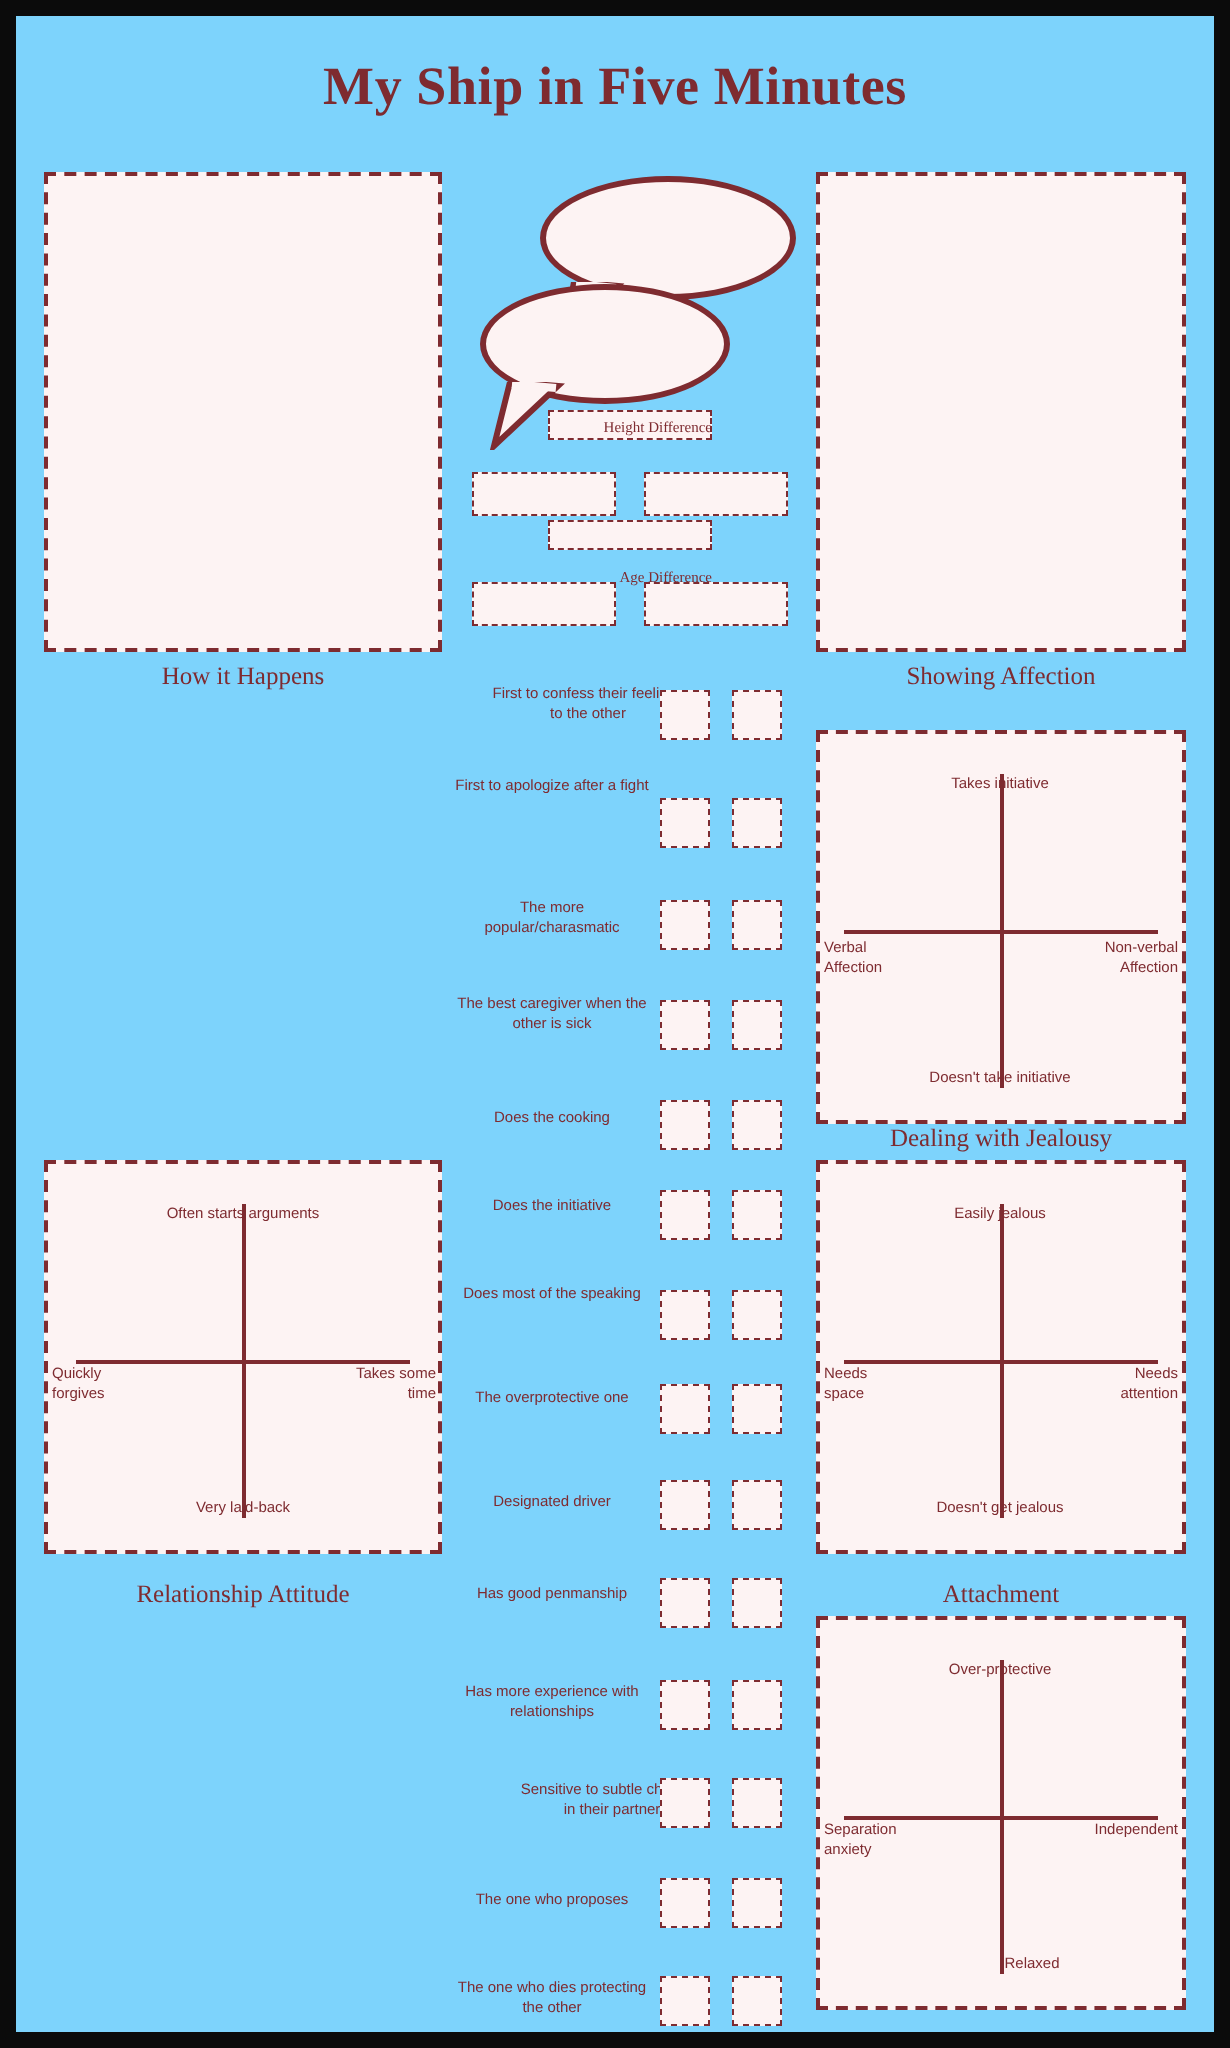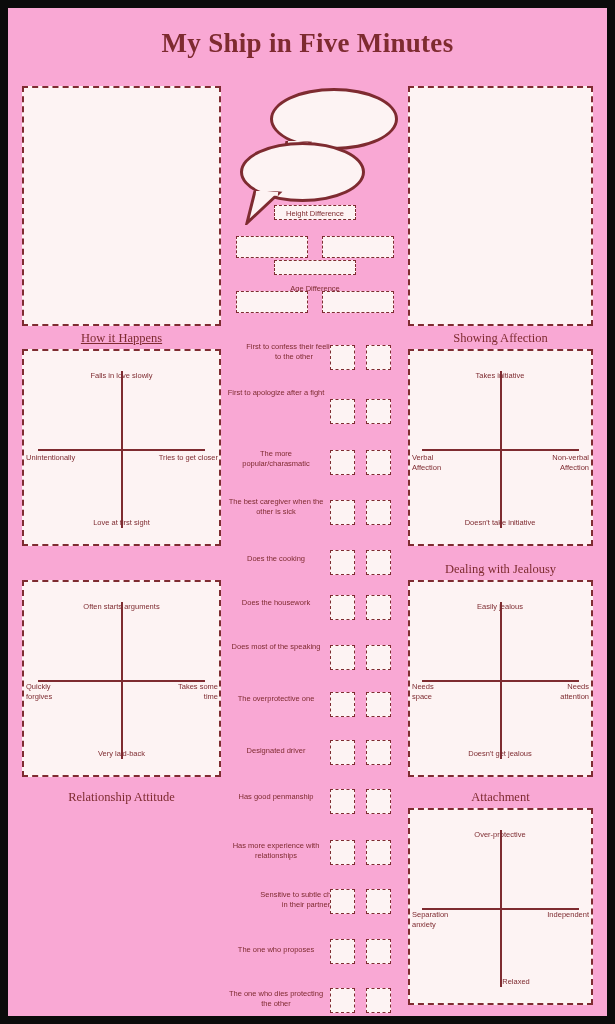--- a/index.html
+++ b/index.html
@@ -6,21 +6,21 @@
   body{
     width:615px;height:1024px;
     background:#0b0b0b;
     font-family:"Liberation Sans", sans-serif;
     overflow:hidden;
   }
   .sheet{
     position:absolute;
     left:8px;top:8px;
     width:599px;height:1008px;
-    background:#f9a8d4;
+    background:#7dd3fc;
     box-sizing:border-box;
     padding-left:36px;
   }
   .title{
     position:absolute;left:0;top:20px;width:599px;
     text-align:center;
     font-family:"Liberation Serif", serif;
     font-weight:bold;
     font-size:27px;
     color:#7e2b30;
@@ -39,24 +39,24 @@
     position:absolute;
     background:#fdf3f3;
     border:3px solid #7e2b30;
     border-radius:50%/50%;
     box-sizing:border-box;
   }
 
   
   .clabel{
     position:absolute;
-    text-align:center;
+    text-align:right;
     font-size:7.5px;
     color:#7e2b30;
-    font-family:Liberation Sans, sans-serif;
+    font-family:Liberation Serif, serif;
   }
   .cbox{
     position:absolute;
     border:1.5px dashed #7e2b30;
     background:#fdf3f3;
     box-sizing:border-box;
   }
 
   
   .panel-title{
@@ -125,32 +125,24 @@
 
   <div class="cbox" style="left:228px;top:228px;width:72px;height:22px;"></div>
   <div class="cbox" style="left:314px;top:228px;width:72px;height:22px;"></div>
 
   <div class="cbox" style="left:266px;top:252px;width:82px;height:15px;"></div>
   <div class="clabel" style="left:266px;top:256px;width:82px;margin-top:20px;">Age Difference</div>
 
   <div class="cbox" style="left:228px;top:283px;width:72px;height:22px;"></div>
   <div class="cbox" style="left:314px;top:283px;width:72px;height:22px;"></div>
 
-  <div class="panel-title" style="left:14px;top:323px;width:199px;text-decoration:underline;">How it Happens</div>
-  <div class="dashbox" style="left:14px;top:341px;width:199px;height:197px;">
-    <div class="axis-v" style="left:97px;top:20px;height:157px;"></div>
-    <div class="axis-h" style="left:14px;top:98px;width:167px;"></div>
-    <div class="ax-lab ax-top" style="left:20px;top:20px;width:155px;">Falls in love slowly</div>
-    <div class="ax-lab ax-bot" style="left:20px;top:167px;width:155px;">Love at first sight</div>
-    <div class="ax-lab ax-left" style="left:2px;top:102px;width:80px;">Unintentionally</div>
-    <div class="ax-lab ax-right" style="left:112px;top:102px;width:82px;">Tries to get closer</div>
-  </div>
+  <div class="panel-title" style="left:14px;top:323px;width:199px;">How it Happens</div>
 
   <div class="panel-title" style="left:400px;top:323px;width:185px;">Showing Affection</div>
-  <div class="dashbox" style="left:400px;top:341px;width:185px;height:197px;">
+  <div class="dashbox" style="left:400px;top:357px;width:185px;height:197px;">
     <div class="axis-v" style="left:90px;top:20px;height:157px;"></div>
     <div class="axis-h" style="left:12px;top:98px;width:157px;"></div>
     <div class="ax-lab ax-top" style="left:16px;top:20px;width:148px;">Takes initiative</div>
     <div class="ax-lab ax-bot" style="left:16px;top:167px;width:148px;">Doesn't take initiative</div>
     <div class="ax-lab ax-left" style="left:2px;top:102px;width:70px;white-space:pre-line;">Verbal
 Affection</div>
     <div class="ax-lab ax-right" style="left:105px;top:102px;width:74px;white-space:pre-line;">Non-verbal
 Affection</div>
   </div>
 
@@ -203,21 +195,21 @@
   <div class="tick" style="left:358px;top:442px;"></div>
 
   <div class="mid-item" style="left:219px;top:489px;">The best caregiver when the other is sick</div>
   <div class="tick" style="left:322px;top:492px;"></div>
   <div class="tick" style="left:358px;top:492px;"></div>
 
   <div class="mid-item" style="left:219px;top:546px;">Does the cooking</div>
   <div class="tick" style="left:322px;top:542px;"></div>
   <div class="tick" style="left:358px;top:542px;"></div>
 
-  <div class="mid-item" style="left:219px;top:590px;">Does the housework</div>
+  <div class="mid-item" style="left:219px;top:590px;">Does the initiative</div>
   <div class="tick" style="left:322px;top:587px;"></div>
   <div class="tick" style="left:358px;top:587px;"></div>
 
   <div class="mid-item" style="left:219px;top:634px;">Does most of the speaking</div>
   <div class="tick" style="left:322px;top:637px;"></div>
   <div class="tick" style="left:358px;top:637px;"></div>
 
   <div class="mid-item" style="left:219px;top:686px;">The overprotective one</div>
   <div class="tick" style="left:322px;top:684px;"></div>
   <div class="tick" style="left:358px;top:684px;"></div>

